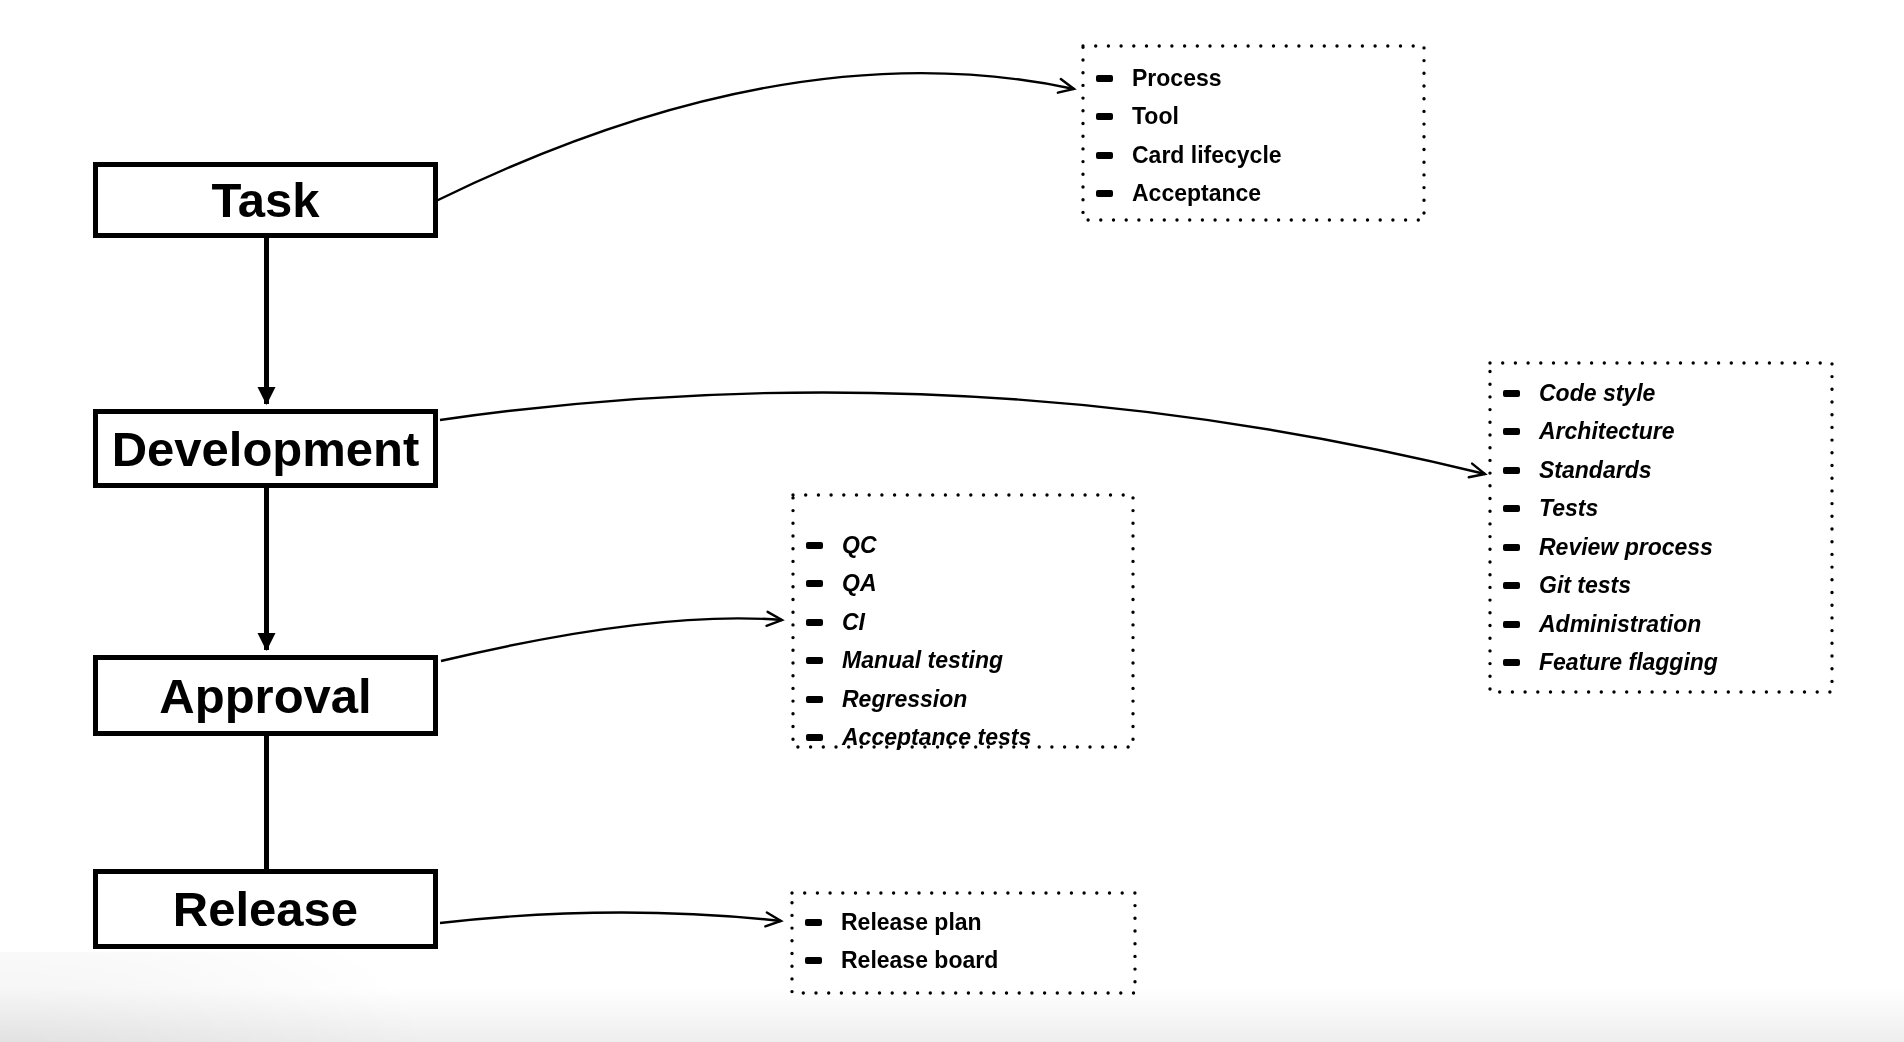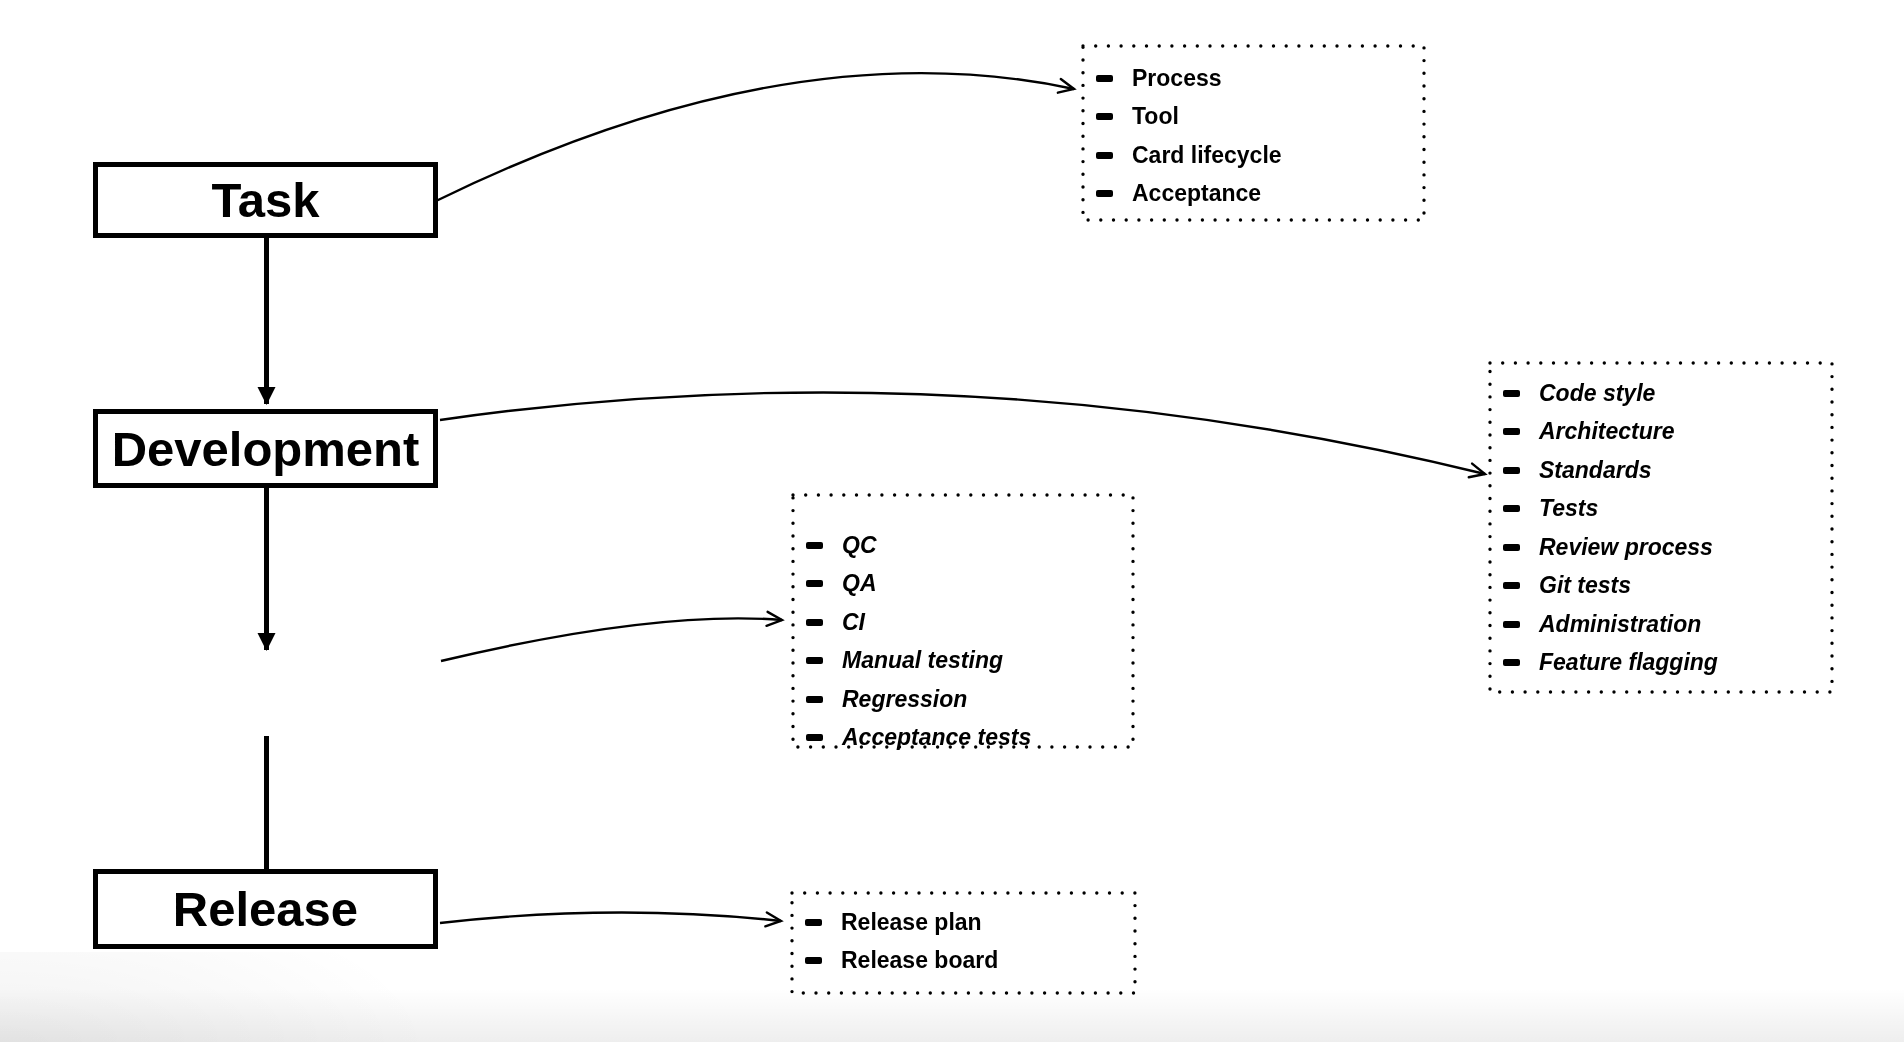--- a/index.html
+++ b/index.html
@@ -135,20 +135,23 @@
     <path class="curve" d="M441,661 Q655,610 782,620" marker-end="url(#m-open)"></path>
     <path class="curve" d="M440,923 Q615,903 781,921" marker-end="url(#m-open)"></path>
   </svg>
 
   <div class="stage" id="stage-task">
     <span class="stage-label">Task</span>
   </div>
   <div class="stage" id="stage-development">
     <span class="stage-label">Development</span>
   </div>
+  <div class="stage" id="stage-approval">
+    <span class="stage-label">Approval</span>
+  </div>
   <div class="stage" id="stage-release">
     <span class="stage-label">Release</span>
   </div>
 
   <div class="panel" id="panel-task-details">
     <div class="row">
       <span class="dash"></span>
       <span class="item-label">Process</span>
     </div>
     <div class="row">

